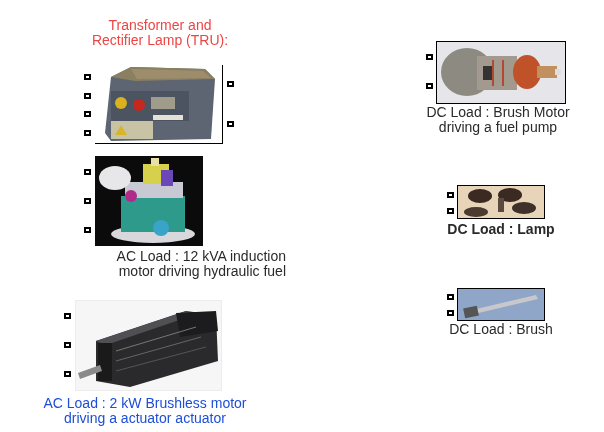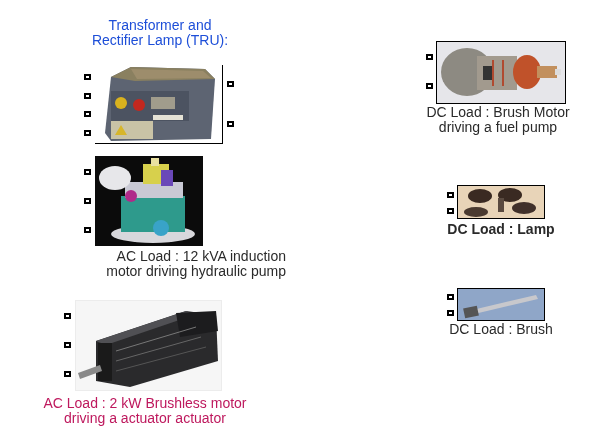--- a/index.html
+++ b/index.html
@@ -4,22 +4,22 @@
 <style>
   html, body { margin:0; padding:0; background:#ffffff; }
   body { width:604px; height:432px; position:relative; overflow:hidden;
          font-family:"Liberation Sans", sans-serif; }
   .block { position:absolute; box-sizing:border-box; }
   .frame { position:absolute; box-sizing:border-box; border:1px solid #000; overflow:hidden; }
   .port { position:absolute; width:7px; height:6px; box-sizing:border-box;
           border:2px solid #000; background:#fff; }
   .label { position:absolute; text-align:center; color:#2a2a2a; font-size:14px;
            line-height:15px; white-space:nowrap; }
-  .label.faded { color:#be185d; }
-  .label.title { color:#1d4ed8; font-size:14px; line-height:15px; }
+  .label.faded { color:#1d4ed8; }
+  .label.title { color:#ef4444; font-size:14px; line-height:15px; }
   svg { display:block; }
 </style>
 </head>
 <body>
 
 <div class="label title" style="left:62px; top:18px; width:196px;">
   <div>Transformer and</div>
   <div>Rectifier Lamp (TRU):</div>
 </div>
 <div class="block" style="left:95px; top:65px; width:128px; height:79px;">
@@ -56,21 +56,21 @@
     <rect x="66" y="14" width="12" height="16" fill="#6a48b8"></rect>
     <circle cx="36" cy="40" r="6" fill="#b02a8a"></circle>
     <circle cx="66" cy="72" r="8" fill="#39a3c8"></circle>
   </svg>
 </div>
 <span class="port" style="left:84px; top:169px;"></span>
 <span class="port" style="left:84px; top:198px;"></span>
 <span class="port" style="left:84px; top:227px;"></span>
 <div class="label" style="left:10px; top:249px; width:276px;text-align:right;">
   <div>AC Load : 12 kVA induction</div>
-  <div>motor driving hydraulic pump</div>
+  <div>motor driving hydraulic fuel</div>
 </div>
 
 <div class="frame" style="left:75px; top:300px; width:147px; height:91px; border:1px solid #ececec; background:#f6f6f6;">
   <svg width="147" height="91" viewBox="0 0 147 91">
     <polygon points="20,40 110,10 140,14 142,60 54,86 20,80" fill="#2a2a2c"></polygon>
     <polygon points="20,40 110,10 118,14 30,44" fill="#505054"></polygon>
     <polygon points="100,12 140,10 142,30 104,36" fill="#1c1c1e"></polygon>
     <rect x="22" y="42" width="14" height="38" fill="#1a1a1a"></rect>
     <polygon points="2,72 24,64 26,70 4,78" fill="#8a8a8a"></polygon>
     <line x1="40" y1="50" x2="120" y2="26" stroke="#777" stroke-width="1"></line>

